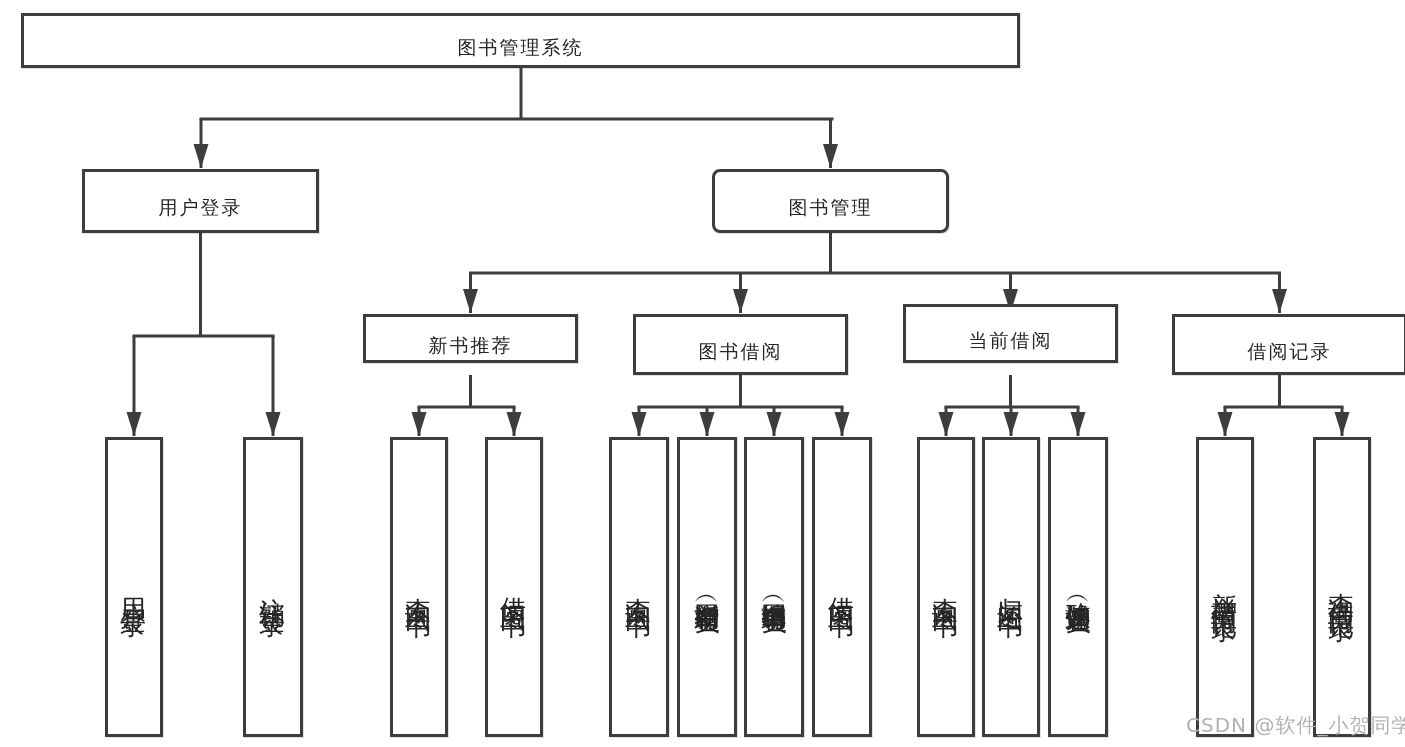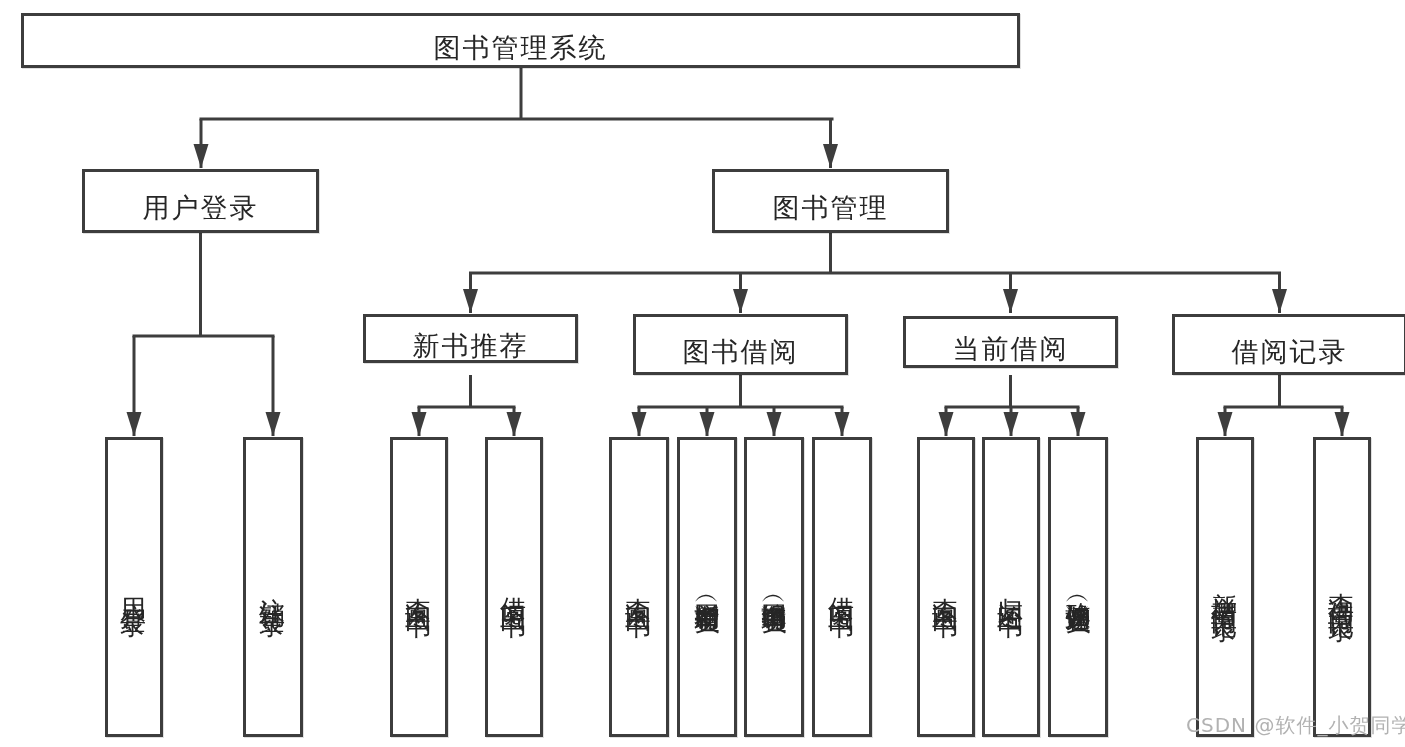--- a/index.html
+++ b/index.html
@@ -21,21 +21,21 @@
     box-sizing: border-box;
     background: #ffffff;
     border: 3px solid #3d3d3d;
     box-shadow: 1px 1px 0 rgba(0,0,0,0.12);
     display: flex;
     align-items: center;
     justify-content: center;
     color: #262626;
   }
   .hlabel {
-    font-size: 27px;
+    font-size: 19px;
     letter-spacing: 2px;
     white-space: nowrap;
     margin-top: 14px;
   }
   .vlabel {
     writing-mode: vertical-rl;
     text-orientation: mixed;
     font-size: 26px;
     letter-spacing: 5px;
     white-space: nowrap;
@@ -115,31 +115,31 @@
     </g>
   </svg>
 
   <div class="box" style="left:21px; top:13px; width:999px; height:55px;">
     <span class="hlabel">图书管理系统</span>
   </div>
 
   <div class="box" style="left:82px; top:169px; width:237px; height:64px;">
     <span class="hlabel">用户登录</span>
   </div>
-  <div class="box" style="left:712px; top:169px; width:237px; height:64px;">
+  <div class="box" style="left:712px; top:169px; width:237px; height:64px;border-radius:8px;">
     <span class="hlabel">图书管理</span>
   </div>
 
   <div class="box" style="left:363px; top:314px; width:215px; height:49px;">
     <span class="hlabel">新书推荐</span>
   </div>
   <div class="box" style="left:633px; top:314px; width:215px; height:61px;align-items:center;">
     <span class="hlabel">图书借阅</span>
   </div>
-  <div class="box" style="left:903px; top:316px; width:215px; height:52px;">
+  <div class="box" style="left:903px; top:304px; width:215px; height:59px;">
     <span class="hlabel">当前借阅</span>
   </div>
   <div class="box" style="left:1172px; top:314px; width:235px; height:61px;">
     <span class="hlabel">借阅记录</span>
   </div>
 
   <div class="box" style="left:105px; top:437px; width:58px; height:300px;">
     <span class="vlabel">用户登录</span>
   </div>
   <div class="box" style="left:243px; top:437px; width:60px; height:300px;">

